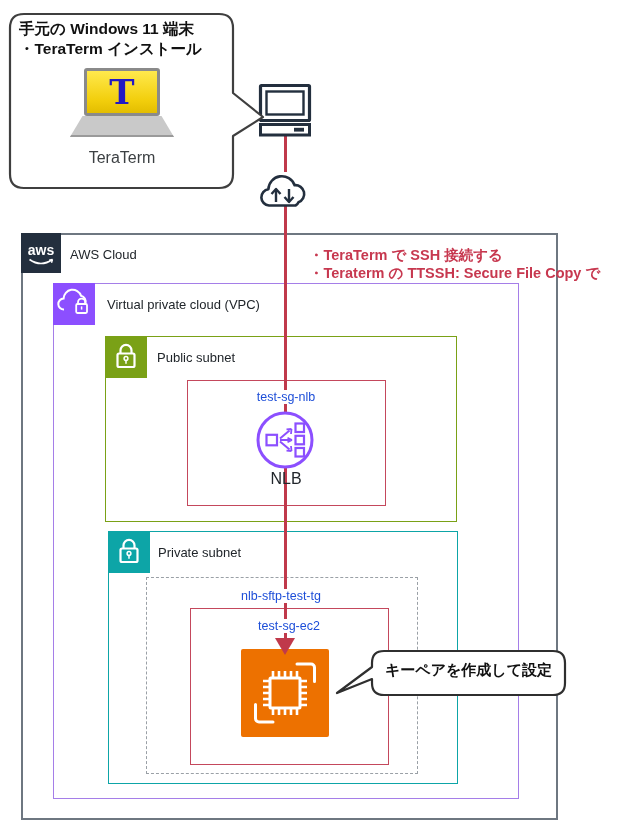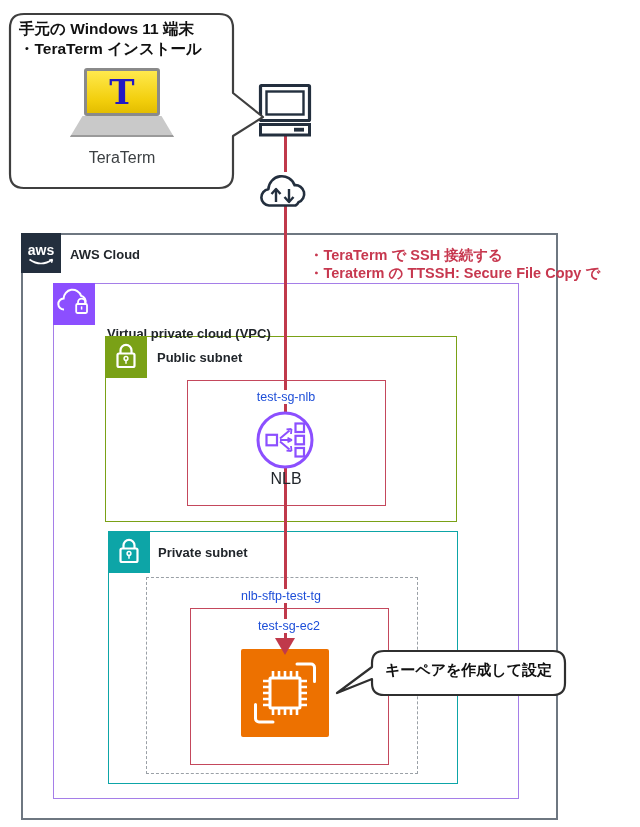--- a/index.html
+++ b/index.html
@@ -15,23 +15,23 @@
   .sg-box{border:1.5px solid #c4485c;z-index:1;}
   .sg-nlb{left:187px;top:380px;width:197px;height:124px;}
   .sg-ec2{left:190px;top:608px;width:197px;height:155px;}
   
   .corner-icon{width:42px;height:42px;z-index:4;}
   .aws-logo{left:21px;top:233px;width:40px;height:40px;z-index:4;}
   .vpc-icon{left:53px;top:283px;background:#8c4fff;}
   .public-icon{left:105px;top:336px;background:#7aa116;}
   .private-icon{left:108px;top:531px;background:#0da5a7;}
   
-  .box-label{font-size:13px;color:#21262b;z-index:3;white-space:nowrap;font-weight:bold;}
+  .box-label{font-size:13px;color:#21262b;z-index:3;white-space:nowrap;}
   .aws-label{left:70px;top:247px;}
-  .vpc-label{left:107px;top:297px;margin-top:29px;}
+  .vpc-label{left:107px;top:297px;}
   .public-label{left:157px;top:350px;}
   .private-label{left:158px;top:545px;}
   .sg-label{font-size:12.5px;color:#1d4ed8;background:#fff;padding:0 4px;z-index:3;
             transform:translateX(-50%);white-space:nowrap;}
   .sg-nlb-label{left:286px;top:390px;}
   .tg-label{left:281px;top:589px;}
   .sg-ec2-label{left:289px;top:619px;}
   .node-label{font-size:16px;color:#21262b;z-index:3;transform:translateX(-50%);white-space:nowrap;}
   .nlb-label{left:286px;top:470px;}
   .rhel-label{left:285px;top:700px;font-size:15px;}

